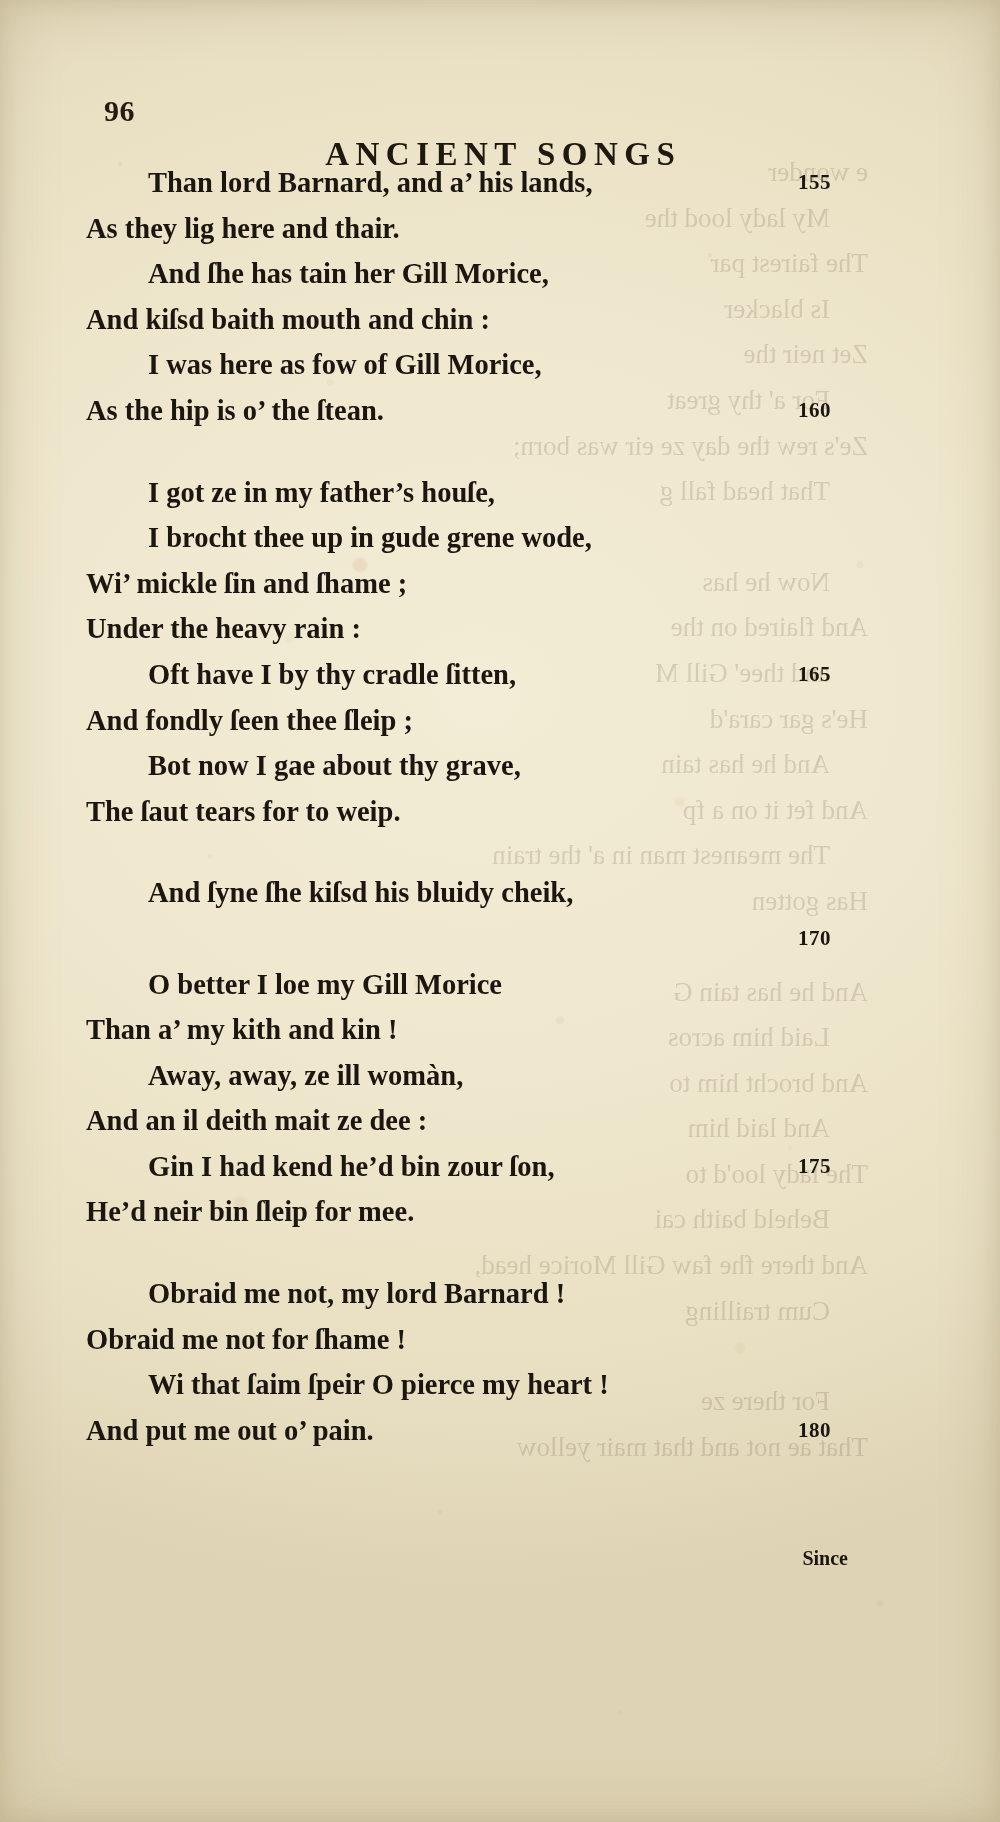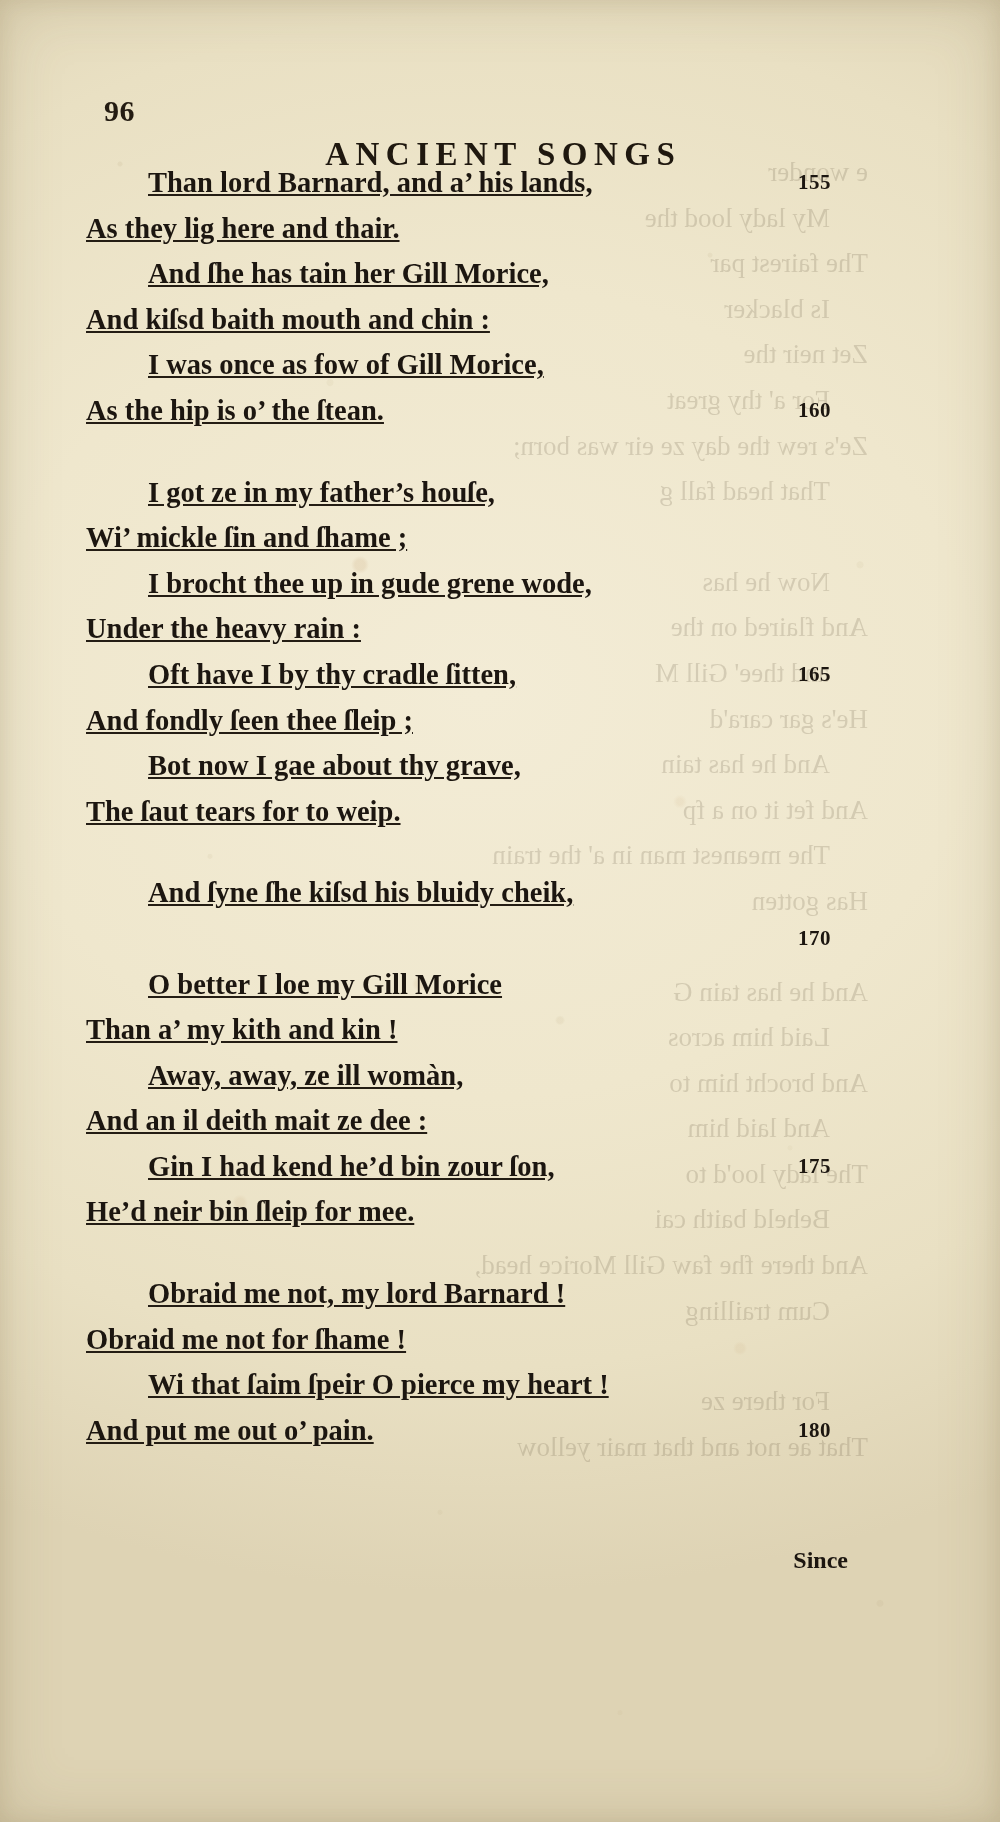--- a/index.html
+++ b/index.html
@@ -115,21 +115,20 @@
     text-indent: 6.5px;
     color: #1f180f;
     margin-top: 48px;
   }
 
   .poem {
     position: absolute;
     top: 160px;
     left: 0;
     width: 804px;
-    text-decoration: underline;
   }
 
   .stanza { margin: 0 0 36px 0; }
   .stanza:last-child { margin-bottom: 16px; }
 
   .vline {
     position: relative;
     height: 45.6px;
     line-height: 45.6px;
     white-space: pre;
@@ -152,21 +151,21 @@
   }
 
   .catchword {
     position: absolute;
     top: 1547px;
     left: 0;
     width: 1000px;
     text-align: right;
     padding-right: 152px;
     box-sizing: border-box;
-    font-size: 24px;
+    font-size: 20px;
     font-weight: 700;
     color: #1c1610;
   }
 </style>
 </head>
 <body>
 
 <div class="page">
 
   <div class="grain"></div>
@@ -210,27 +209,27 @@
       <div class="folio">96</div>
       <div class="running-title">ANCIENT SONGS</div>
     </div>
 
     <div class="poem" id="poem">
         <div class="stanza">
           <div class="vline"><span>Than lord Barnard, and a’ his lands,</span><span class="vnum">155</span></div>
           <div class="vline indent"><span>As they lig here and thair.</span></div>
           <div class="vline"><span>And ſhe has tain her Gill Morice,</span></div>
           <div class="vline indent"><span>And kiſsd baith mouth and chin :</span></div>
-          <div class="vline"><span>I was once as fow of Gill Morice,</span></div>
+          <div class="vline"><span>I was here as fow of Gill Morice,</span></div>
           <div class="vline indent"><span>As the hip is o’ the ſtean.</span><span class="vnum">160</span></div>
         </div>
         <div class="stanza">
           <div class="vline"><span>I got ze in my father’s houſe,</span></div>
+          <div class="vline"><span>I brocht thee up in gude grene wode,</span></div>
           <div class="vline indent"><span>Wi’ mickle ſin and ſhame ;</span></div>
-          <div class="vline"><span>I brocht thee up in gude grene wode,</span></div>
           <div class="vline indent"><span>Under the heavy rain :</span></div>
           <div class="vline"><span>Oft have I by thy cradle ſitten,</span><span class="vnum">165</span></div>
           <div class="vline indent"><span>And fondly ſeen thee ſleip ;</span></div>
           <div class="vline"><span>Bot now I gae about thy grave,</span></div>
           <div class="vline indent"><span>The ſaut tears for to weip.</span></div>
         </div>
         <div class="stanza">
           <div class="vline"><span>And ſyne ſhe kiſsd his bluidy cheik,</span></div>
           <div class="vline indent"><span class="vnum">170</span></div>
           <div class="vline"><span>O better I loe my Gill Morice</span></div>

